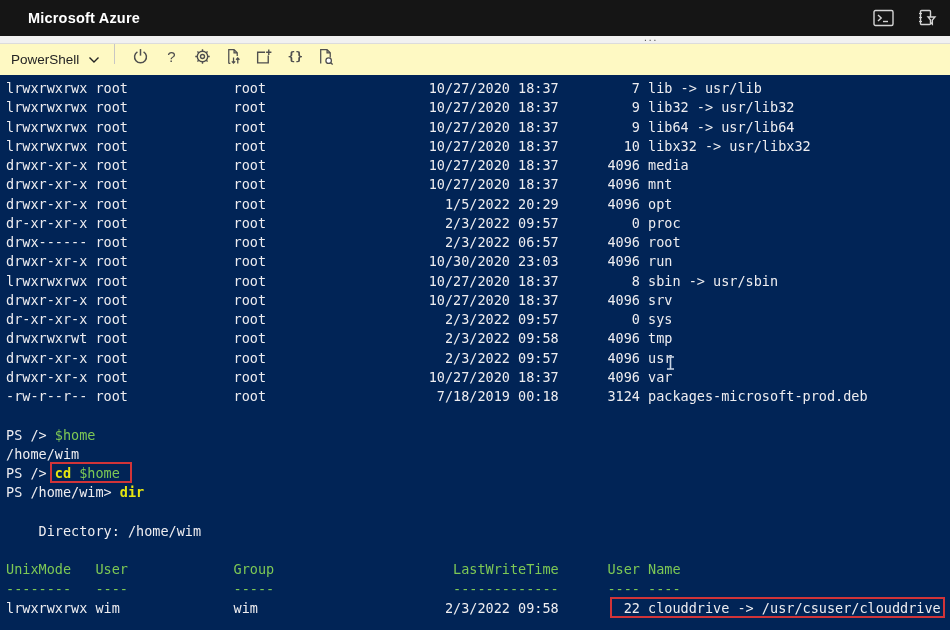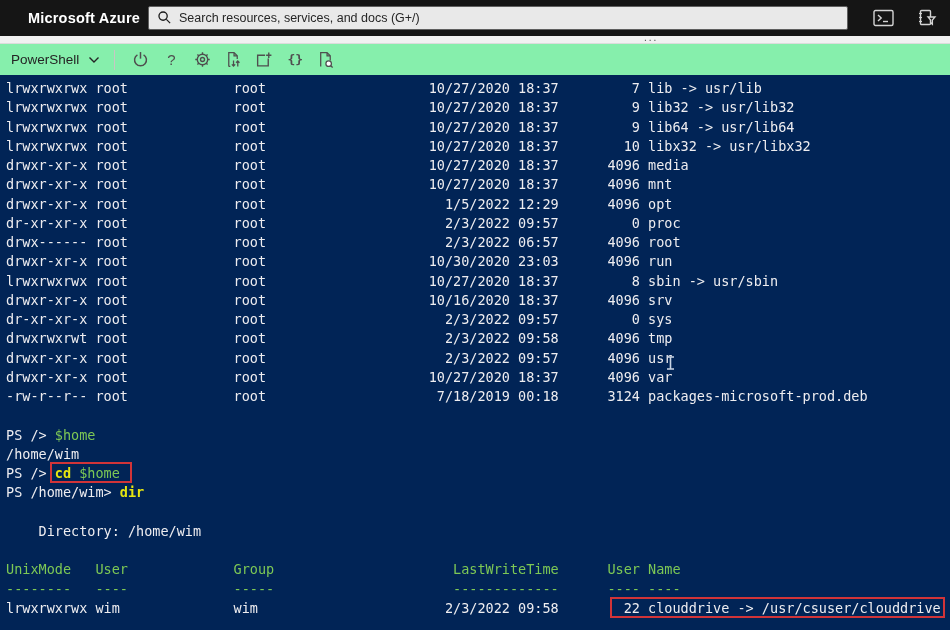--- a/index.html
+++ b/index.html
@@ -24,21 +24,21 @@
              cursor:pointer; }
 
   
   .dragstrip { position:absolute; left:0; top:36px; width:950px; height:8px;
                background:#f1f1f1; border-bottom:1px solid #dcdcdc; }
   .draghandle { position:absolute; left:644px; top:-3px; color:#4a4a4a; font-size:10px;
                 letter-spacing:2px; line-height:10px; cursor:row-resize; user-select:none; }
 
   
   .shelltoolbar { position:absolute; left:0; top:44px; width:950px; height:31px;
-                  background:#86efac; display:flex; align-items:center; }
+                  background:#fef9c3; display:flex; }
   .shell-select { display:flex; align-items:center; gap:9px; margin-left:11px;
                   color:#242424; font-size:13.5px; cursor:pointer; }
   .vdiv { width:1px; height:20px; background:#c8c6c4; margin:0 12px 0 14px; }
   .ticon { width:26px; height:24px; display:flex; align-items:center; justify-content:center;
            color:#4f4f4f; cursor:pointer; margin-right:5px; }
   .ticon svg { display:block; }
   .help-glyph { font-size:15px; color:#4f4f4f; font-family:"Liberation Sans",sans-serif; }
   .braces-glyph { font-size:13px; color:#4f4f4f; font-weight:bold;
                   font-family:"DejaVu Sans Mono",monospace; }
 
@@ -54,27 +54,20 @@
   .hlbox { position:absolute; border:2px solid var(--term-red); pointer-events:none; }
   .ibeam { position:absolute; left:666px; top:281px; width:9px; height:14px; }
 </style>
 </head>
 <body>
 
 <div id="stage">
 
   <div class="topbar">
     <div class="brand">Microsoft Azure</div>
-    <div class="searchwrap">
-      <svg class="search-glyph" viewBox="0 0 16 16">
-        <circle cx="6.5" cy="6.5" r="4.4" fill="none" stroke="#1b1b1b" stroke-width="1.4"></circle>
-        <line x1="10" y1="10" x2="14" y2="14" stroke="#1b1b1b" stroke-width="1.4"></line>
-      </svg>
-      <input class="searchbox" placeholder="Search resources, services, and docs (G+/)" style="">
-    </div>
     <div class="tb-icons">
       <div class="tb-icon">
         <svg width="21" height="18" viewBox="0 0 21 18">
           <rect x="1" y="1.5" width="19" height="15" rx="1.5" fill="none" stroke="#d4d4d4" stroke-width="1.4"></rect>
           <path d="M5 6 L8.2 9 L5 12" fill="none" stroke="#d4d4d4" stroke-width="1.4"></path>
           <line x1="10" y1="12.5" x2="15" y2="12.5" stroke="#d4d4d4" stroke-width="1.4"></line>
         </svg>
       </div>
       <div class="tb-icon">
         <svg width="20" height="20" viewBox="0 0 20 20">
@@ -142,26 +135,26 @@
     </div>
   </div>
 
   <div class="terminal">
     <pre id="term-pre"><span class="c-fg">lrwxrwxrwx root             root                    10/27/2020 18:37         7 lib -&gt; usr/lib</span>
 <span class="c-fg">lrwxrwxrwx root             root                    10/27/2020 18:37         9 lib32 -&gt; usr/lib32</span>
 <span class="c-fg">lrwxrwxrwx root             root                    10/27/2020 18:37         9 lib64 -&gt; usr/lib64</span>
 <span class="c-fg">lrwxrwxrwx root             root                    10/27/2020 18:37        10 libx32 -&gt; usr/libx32</span>
 <span class="c-fg">drwxr-xr-x root             root                    10/27/2020 18:37      4096 media</span>
 <span class="c-fg">drwxr-xr-x root             root                    10/27/2020 18:37      4096 mnt</span>
-<span class="c-fg">drwxr-xr-x root             root                      1/5/2022 12:29      4096 opt</span>
+<span class="c-fg">drwxr-xr-x root             root                      1/5/2022 20:29      4096 opt</span>
 <span class="c-fg">dr-xr-xr-x root             root                      2/3/2022 09:57         0 proc</span>
 <span class="c-fg">drwx------ root             root                      2/3/2022 06:57      4096 root</span>
 <span class="c-fg">drwxr-xr-x root             root                    10/30/2020 23:03      4096 run</span>
 <span class="c-fg">lrwxrwxrwx root             root                    10/27/2020 18:37         8 sbin -&gt; usr/sbin</span>
-<span class="c-fg">drwxr-xr-x root             root                    10/16/2020 18:37      4096 srv</span>
+<span class="c-fg">drwxr-xr-x root             root                    10/27/2020 18:37      4096 srv</span>
 <span class="c-fg">dr-xr-xr-x root             root                      2/3/2022 09:57         0 sys</span>
 <span class="c-fg">drwxrwxrwt root             root                      2/3/2022 09:58      4096 tmp</span>
 <span class="c-fg">drwxr-xr-x root             root                      2/3/2022 09:57      4096 usr</span>
 <span class="c-fg">drwxr-xr-x root             root                    10/27/2020 18:37      4096 var</span>
 <span class="c-fg">-rw-r--r-- root             root                     7/18/2019 00:18      3124 packages-microsoft-prod.deb</span>
 
 <span class="c-fg">PS /&gt; </span><span class="c-green">$home</span>
 <span class="c-fg">/home/wim</span>
 <span class="c-fg">PS /&gt; </span><span class="c-yellow">cd</span><span class="c-fg"> </span><span class="c-green">$home</span>
 <span class="c-fg">PS /home/wim&gt; </span><span class="c-yellow">dir</span>

